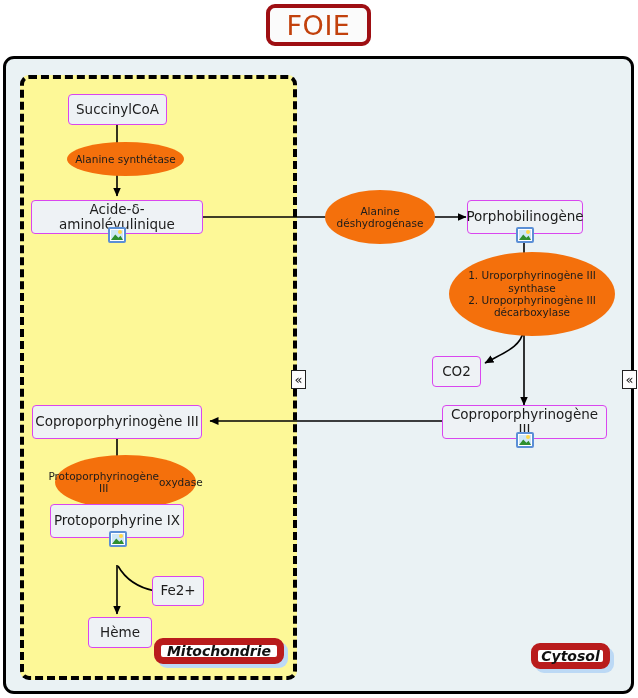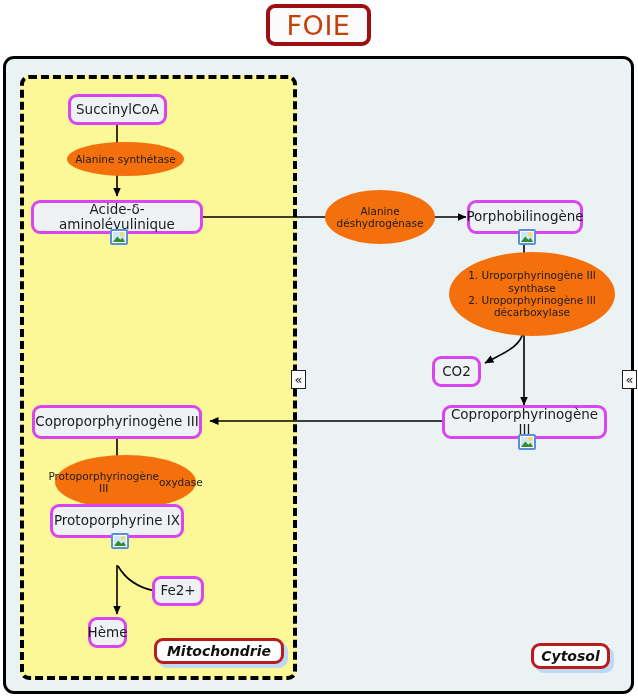--- a/index.html
+++ b/index.html
@@ -30,21 +30,21 @@
     border:4px dashed #000;border-radius:9px;background:#fdf897;
     box-sizing:border-box;
   }
 
   
   #edges{position:absolute;left:0;top:0;width:638px;height:698px;}
 
   
   .node{
     position:absolute;box-sizing:border-box;
-    border:3px solid #d946ef;border-radius:9px;background:#eef2f5;
+    border:1px solid #d946ef;border-radius:4px;background:#eef2f5;
     display:flex;align-items:center;justify-content:center;
     color:#1c1c1c;text-align:center;line-height:1.12;
   }
   .ell{
     position:absolute;box-sizing:border-box;
     background:#f4700c;border-radius:50%;
     display:flex;align-items:center;justify-content:center;
     color:#1c1c1c;text-align:center;line-height:1.18;margin-left:8px;
   }
 
@@ -56,21 +56,21 @@
   }
   .imgicon i{display:block;position:absolute;}
   .imgicon .sky{left:1px;top:1px;width:12px;height:10px;background:#cfe7f7;}
   .imgicon .hill{left:1px;top:5px;width:12px;height:6px;background:#2f8f2f;
      clip-path:polygon(0 100%,35% 10%,62% 62%,80% 30%,100% 100%);}
   .imgicon .sun{left:8px;top:1px;width:4px;height:4px;border-radius:50%;background:#ffd84a;}
 
   
   .complabel{
     position:absolute;box-sizing:border-box;
-    border:3px solid #b91c1c;border-radius:9px;background:#ffffff;
+    border:7px solid #b91c1c;border-radius:9px;background:#ffffff;
     display:flex;align-items:center;justify-content:center;
     font-style:italic;font-weight:bold;color:#111;
     box-shadow:4px 4px 0 #bcd9f5;
   }
 
   
   .chev{
     position:absolute;width:15px;height:19px;box-sizing:border-box;
     border:1px solid #222;background:#fdfdfd;
     display:flex;align-items:center;justify-content:center;
@@ -181,21 +181,21 @@
       <i class="sky"></i>
         <i class="hill"></i>
         <i class="sun"></i>
     </span>
   </div>
 
   <div class="node" style="left:152px;top:576px;width:52px;height:30px;font-size:13.5px;">
     <span>Fe2+</span>
   </div>
 
-  <div class="node" style="left:88px;top:617px;width:39px;height:31px;font-size:13.5px;">
+  <div class="node" style="left:88px;top:617px;width:64px;height:31px;font-size:13.5px;">
     <span>Hème</span>
   </div>
 
   <div class="complabel" style="left:154px;top:638px;width:130px;height:26px;font-size:14px;">
     <span>Mitochondrie</span>
   </div>
 
   <div class="complabel" style="left:531px;top:643px;width:79px;height:26px;font-size:14px;">
     <span>Cytosol</span>
   </div>

